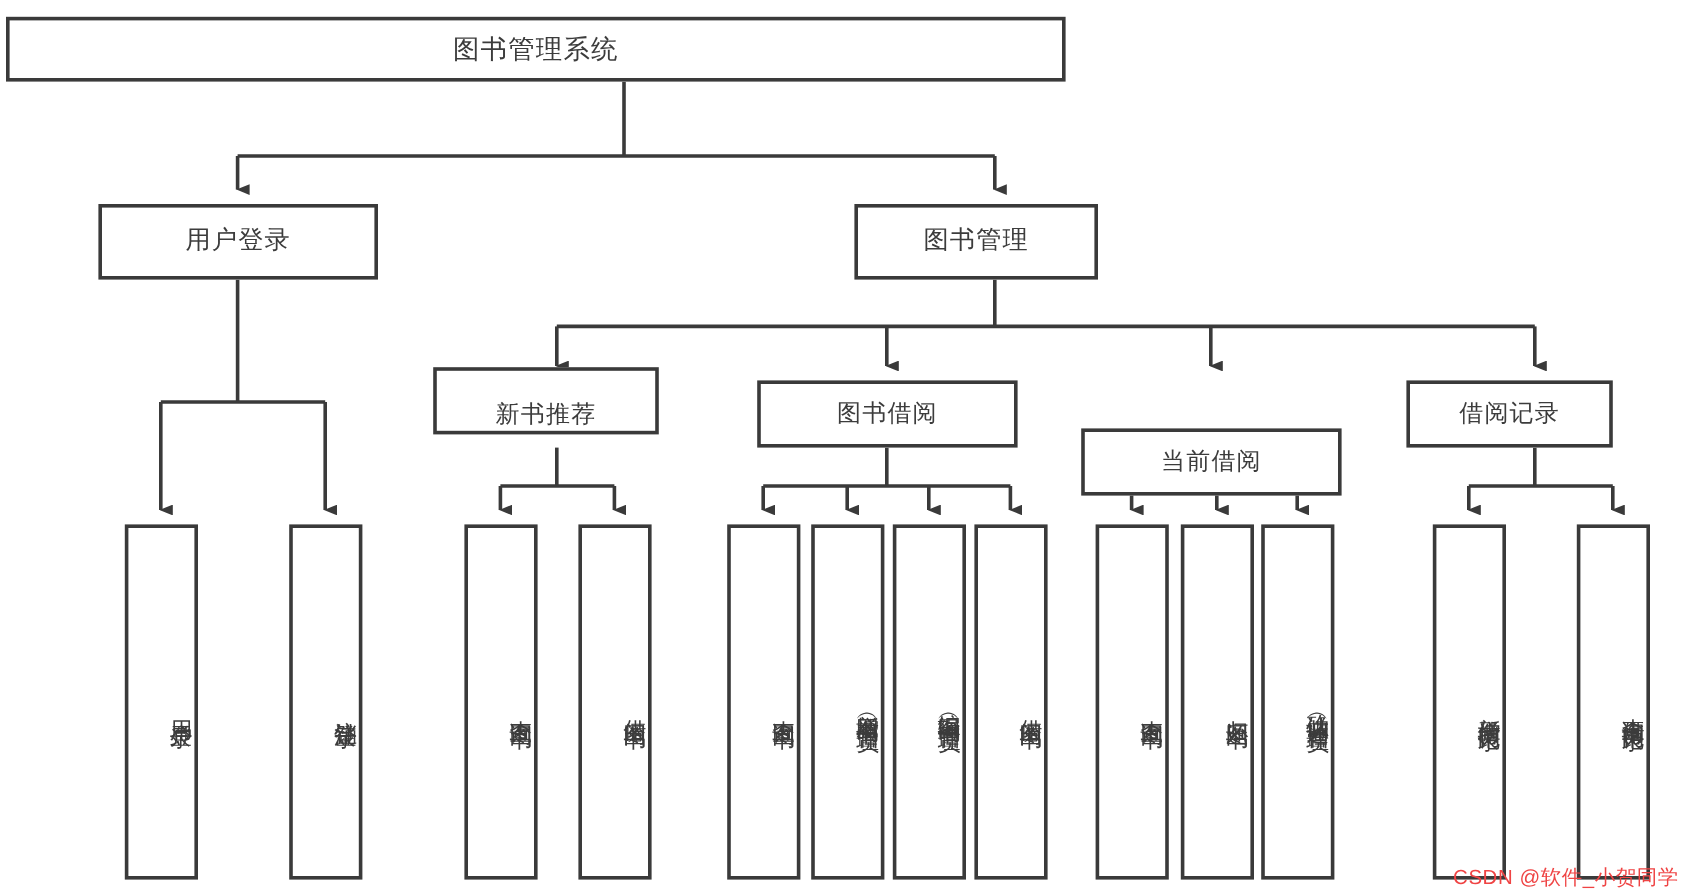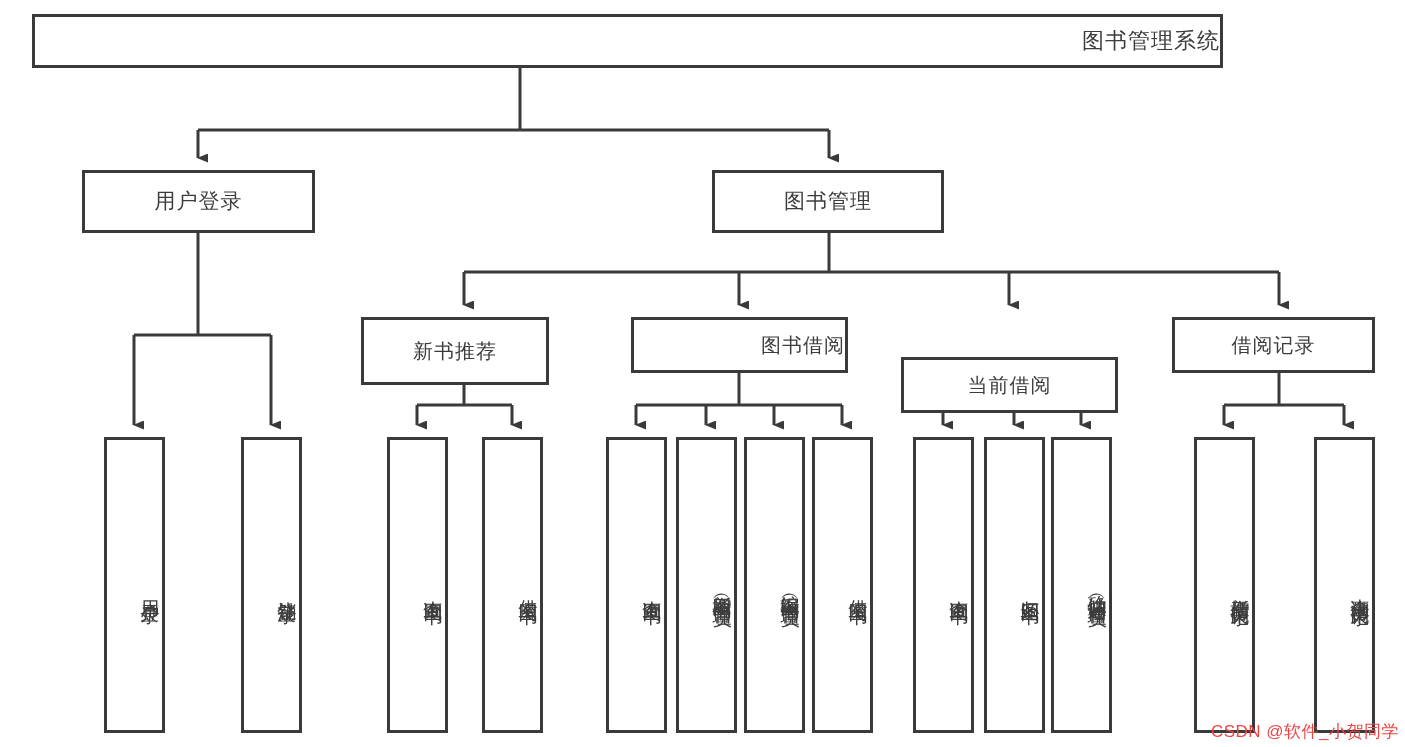--- a/index.html
+++ b/index.html
@@ -119,41 +119,41 @@
       <line x1="1014" y1="405" x2="1014" y2="425" marker-end="url(#arrowhead)"></line>
       <line x1="1081" y1="405" x2="1081" y2="425" marker-end="url(#arrowhead)"></line>
 
       <line x1="1279" y1="373" x2="1279" y2="405"></line>
       <line x1="1224" y1="405" x2="1344" y2="405"></line>
       <line x1="1224" y1="405" x2="1224" y2="425" marker-end="url(#arrowhead)"></line>
       <line x1="1344" y1="405" x2="1344" y2="425" marker-end="url(#arrowhead)"></line>
     </g>
   </svg>
 
-  <div class="node root" style="left:32px; top:14px; width:1191px; height:54px;justify-content:flex-end;">
+  <div class="node root" style="left:5px; top:14px; width:883px; height:54px;">
     <span>图书管理系统</span>
   </div>
 
   <div class="node level2" style="left:82px; top:170px; width:233px; height:63px;">
     <span>用户登录</span>
   </div>
-  <div class="node level2" style="left:712px; top:170px; width:232px; height:63px;">
+  <div class="node level2" style="left:712px; top:170px; width:203px; height:63px;">
     <span>图书管理</span>
   </div>
 
-  <div class="node level3" style="left:361px; top:317px; width:188px; height:68px;">
+  <div class="node level3" style="left:361px; top:306px; width:188px; height:56px;align-items:flex-end;">
     <span>新书推荐</span>
   </div>
-  <div class="node level3" style="left:631px; top:317px; width:217px; height:56px;justify-content:flex-end;">
+  <div class="node level3" style="left:631px; top:317px; width:217px; height:56px;">
     <span>图书借阅</span>
   </div>
   <div class="node level3" style="left:901px; top:317px; width:217px; height:56px;margin-top:40px;">
     <span>当前借阅</span>
   </div>
-  <div class="node level3" style="left:1172px; top:317px; width:203px; height:56px;">
+  <div class="node level3" style="left:1172px; top:317px; width:172px; height:56px;">
     <span>借阅记录</span>
   </div>
 
   <div class="node leaf" style="left:104px; top:437px; width:61px; height:296px;">
     <span class="leaf-text">用户登录</span>
   </div>
   <div class="node leaf" style="left:241px; top:437px; width:61px; height:296px;">
     <span class="leaf-text">注销登录</span>
   </div>
 

